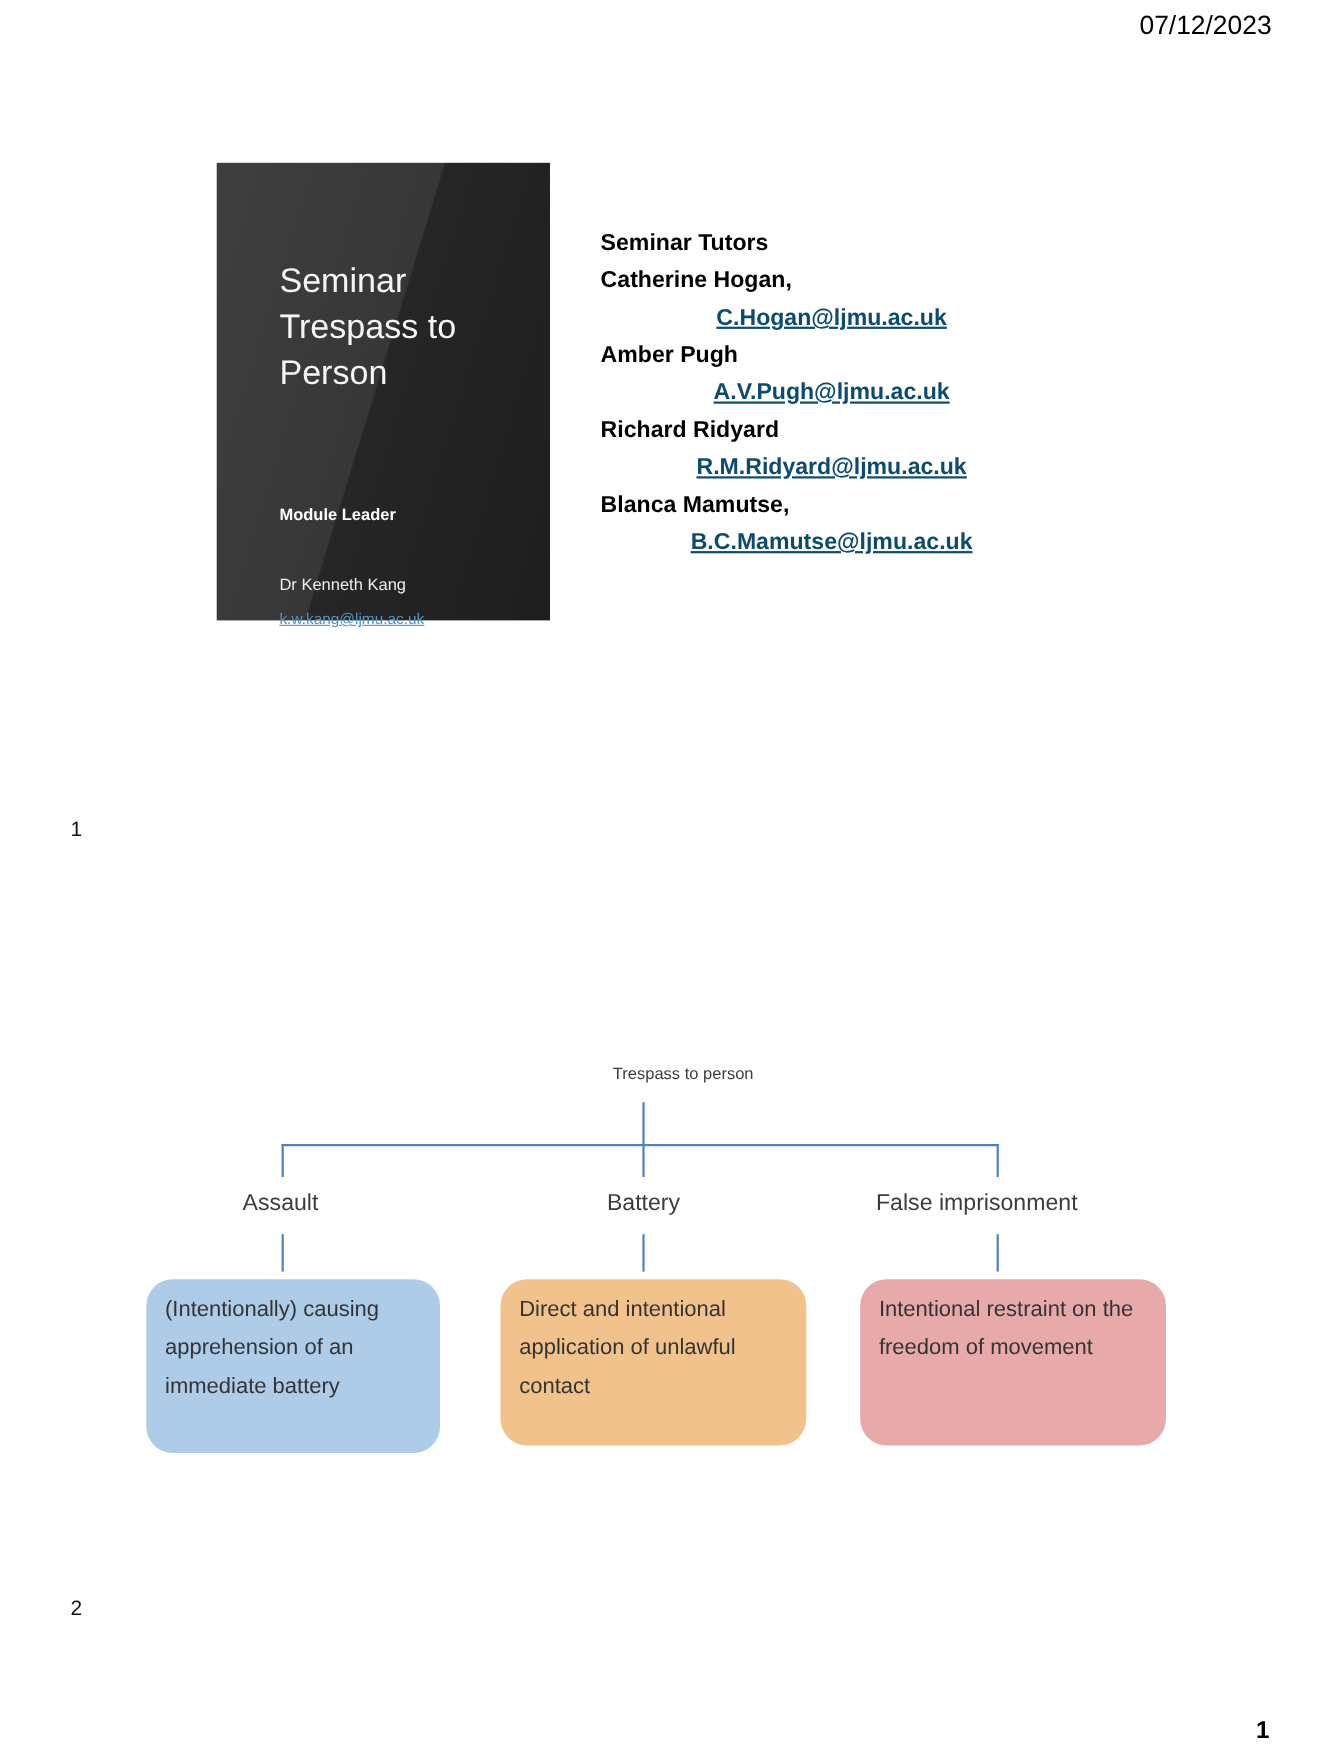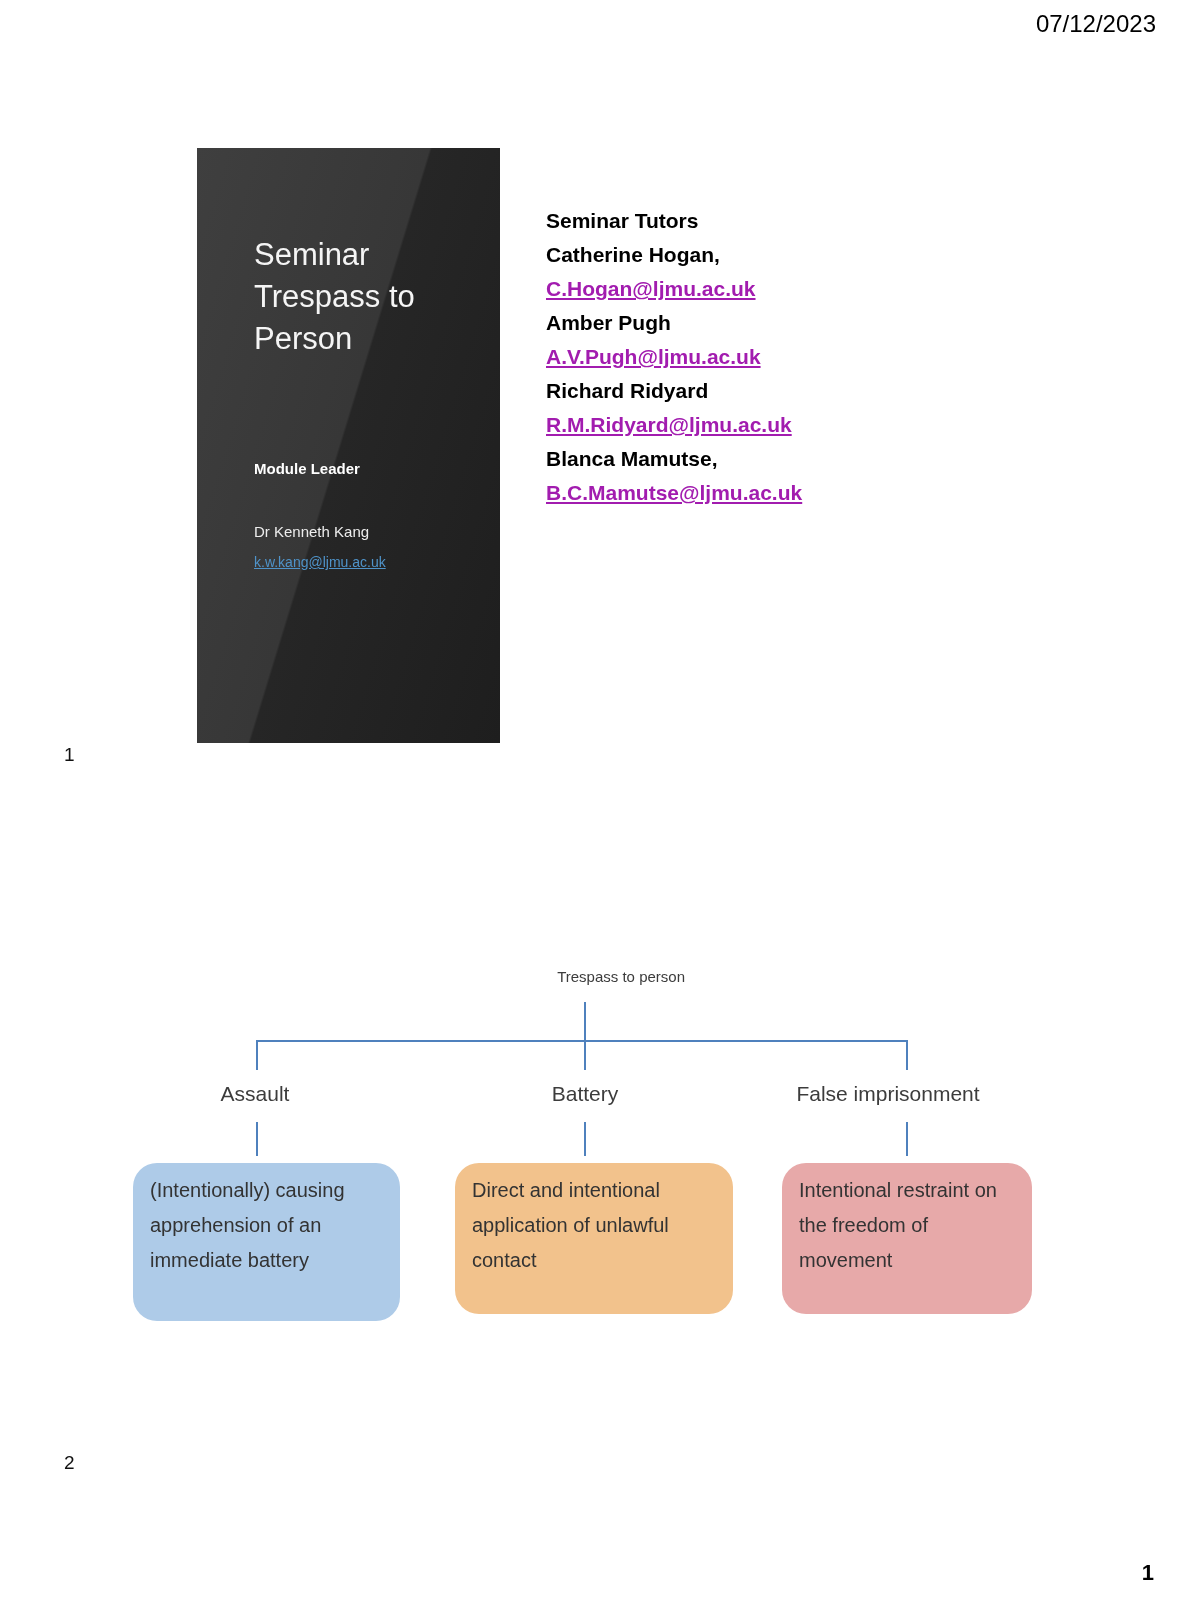--- a/index.html
+++ b/index.html
@@ -12,55 +12,55 @@
 
   
   .date-header { top:10px; right:44px; font-size:24px; color:#000;margin-left:24px; }
   .page-number { bottom:14px; right:46px; font-size:22px; font-weight:bold; }
   .slide-number { left:64px; font-size:19px; color:#111; }
   .slide-number.n1 { top:744px; }
   .slide-number.n2 { top:1452px; }
 
   
   .title-card {
-    left:197px; top:148px; width:303px; height:595px;
+    left:197px; top:148px; width:303px; height:416px;
     background:linear-gradient(107deg,#3f3f3f 0%,#373737 48%,#262626 48.5%,#1e1e1e 100%);
   }
   .card-title {
     position:absolute; left:57px; top:86px; width:185px;
     font-size:31px; line-height:1.35; color:#f5f5f5; font-weight:400;
   }
   .card-module { position:absolute; left:57px; top:312px; font-size:15px; font-weight:700; color:#ffffff; }
   .card-leader { position:absolute; left:57px; top:375px; font-size:15px; color:#ededed; }
   .card-email  { position:absolute; left:57px; top:406px; font-size:14px; color:#4f93c9; text-decoration:underline; }
 
   
   .tutors { left:546px; top:204px; width:420px; }
   .tutors div, .tutors a { display:block; line-height:34px; font-size:21px; }
   .tutors-heading { font-weight:700; color:#000; }
   .tutor-name { font-weight:600; color:#000; }
-  .tutor-email { font-weight:600; color:#a21caf; text-decoration:underline; }
+  .tutor-email { font-weight:600; color:#0c4a6e; text-decoration:underline;text-align:center; }
 
   
   .diagram-root { left:485px; top:968px; width:200px; text-align:right; font-size:15px; color:#3c3c3c; }
   .line { background:#4f81bd; }
   .v-line { width:2px; }
   .h-line { height:2px; }
   .branch-label { top:1082px; text-align:center; font-size:21px; color:#3c3c3c; }
   .label-assault { left:185px; width:140px; }
   .label-battery { left:515px; width:140px; }
   .label-false   { left:788px; width:200px; }
 
   .node-box {
     border-radius:24px; padding:10px 17px;
     font-size:20px; line-height:1.74; color:#333;
   }
   .box-assault { left:133px; top:1163px; width:267px; height:158px; background:#aecbe8; }
   .box-battery { left:455px; top:1163px; width:278px; height:151px; background:#f2c28c; }
-  .box-false   { left:782px; top:1163px; width:250px; height:151px; background:#e7a9a9; }
+  .box-false   { left:782px; top:1163px; width:278px; height:151px; background:#e7a9a9; }
 
   .source-link { left:337px; top:1350px; width:520px; font-size:16px; line-height:1.65; }
   .source-link a { display:block; color:#2e75b6; text-decoration:underline; }
 </style>
 </head>
 <body>
 
 <div class="page">
 
   <div class="abs date-header">07/12/2023</div>

